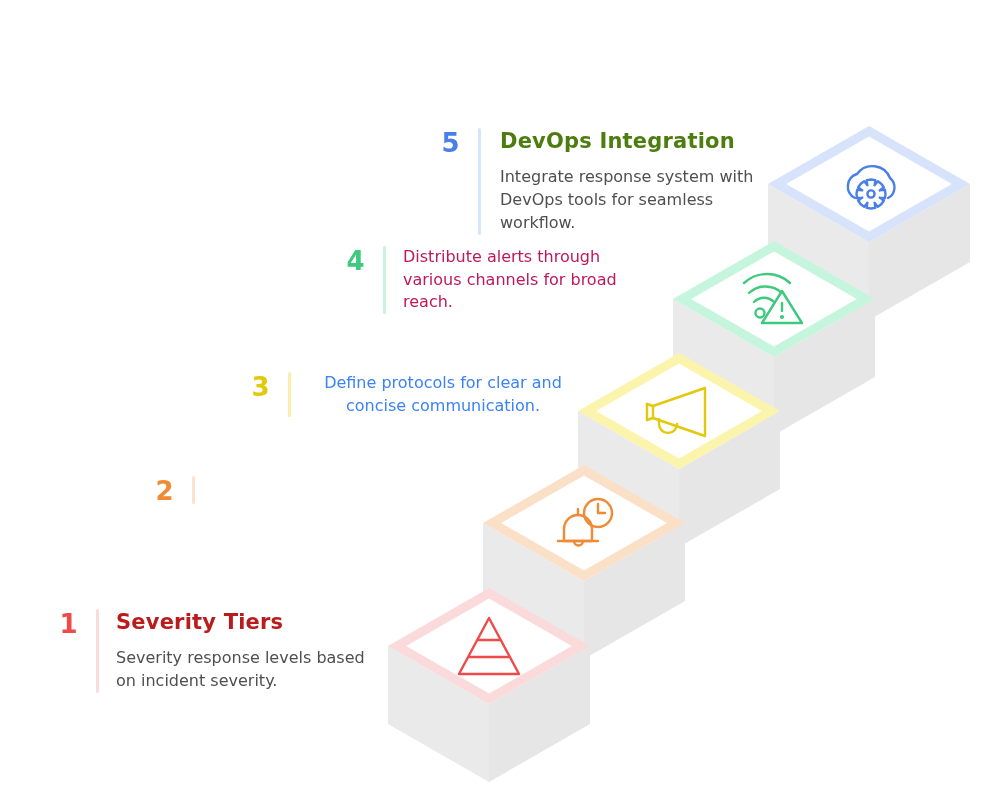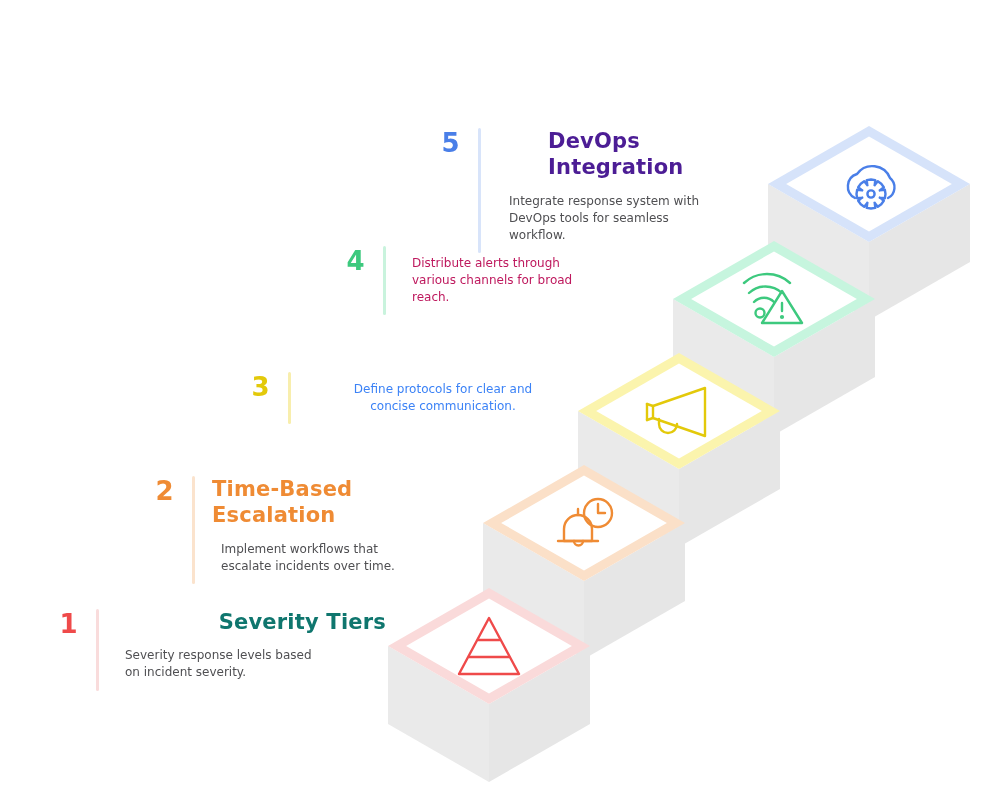--- a/index.html
+++ b/index.html
@@ -60,24 +60,24 @@
     flex: 1 1 auto;
   }
   .step-title {
     font-weight: bold;
     font-size: 21px;
     line-height: 1.26;
     margin: 0 0 12px 0;
     letter-spacing: 0.2px;
   }
   .step-desc {
-    font-size: 12px;
+    font-size: 16px;
     line-height: 1.42;
     color: #4f4f52;
-    margin: 9px;
+    margin: 0;
     white-space: pre-line;
   }
 
   
   #step-text-5 { left: 418px; top: 128px; width: 350px; }
   #step-text-4 { left: 323px; top: 246px; width: 350px; }
   #step-text-3 { left: 228px; top: 372px; width: 350px; }
   #step-text-2 { left: 132px; top: 476px; width: 350px; }
   #step-text-1 { left: 36px; top: 609px; width: 350px; }
 
@@ -159,21 +159,21 @@
             <circle cx="0" cy="0" r="3.6" fill="none" stroke="#4a7fe8" stroke-width="2.4"></circle>
           </g>
         </g>
       </g>
   </svg>
 
   <div class="step-text" id="step-text-5">
     <div class="step-num" style="color: rgb(74, 127, 232);">5</div>
     <div class="step-divider" style="background: rgb(216, 228, 250);"></div>
     <div class="step-body">
-      <div class="step-title" style="color: #4c1d95; margin-left: 48px;">DevOps Integration</div>
+      <div class="step-title" style="color: #4d7c0f;">DevOps Integration</div>
       <div class="step-desc" style="color: rgb(79, 79, 82);">Integrate response system with
 DevOps tools for seamless
 workflow.</div>
     </div>
   </div>
 
   <div class="step-text" id="step-text-4">
     <div class="step-num" style="color: rgb(61, 201, 126);">4</div>
     <div class="step-divider" style="background: rgb(201, 243, 221);"></div>
     <div class="step-body">
@@ -188,31 +188,25 @@
     <div class="step-divider" style="background: rgb(248, 238, 173);"></div>
     <div class="step-body">
       <div class="step-desc" style="color: #3b82f6; text-align: center;">Define protocols for clear and
 concise communication.</div>
     </div>
   </div>
 
   <div class="step-text" id="step-text-2">
     <div class="step-num" style="color: rgb(239, 139, 52);">2</div>
     <div class="step-divider" style="background: rgb(251, 227, 205);"></div>
-    <div class="step-body">
-      <div class="step-title" style="color: rgb(239, 139, 52);">Time-Based
-Escalation</div>
-      <div class="step-desc" style="color: rgb(79, 79, 82);">Implement workflows that
-escalate incidents over time.</div>
-    </div>
   </div>
 
   <div class="step-text" id="step-text-1">
     <div class="step-num" style="color: rgb(239, 74, 74);">1</div>
     <div class="step-divider" style="background: rgb(249, 220, 220);"></div>
     <div class="step-body">
-      <div class="step-title" style="color: #0f766e; text-align: right;">Severity Tiers</div>
+      <div class="step-title" style="color: #b91c1c;">Severity Tiers</div>
       <div class="step-desc" style="color: rgb(79, 79, 82);">Severity response levels based
 on incident severity.</div>
     </div>
   </div>
 
 </div>
 
 </body></html>

